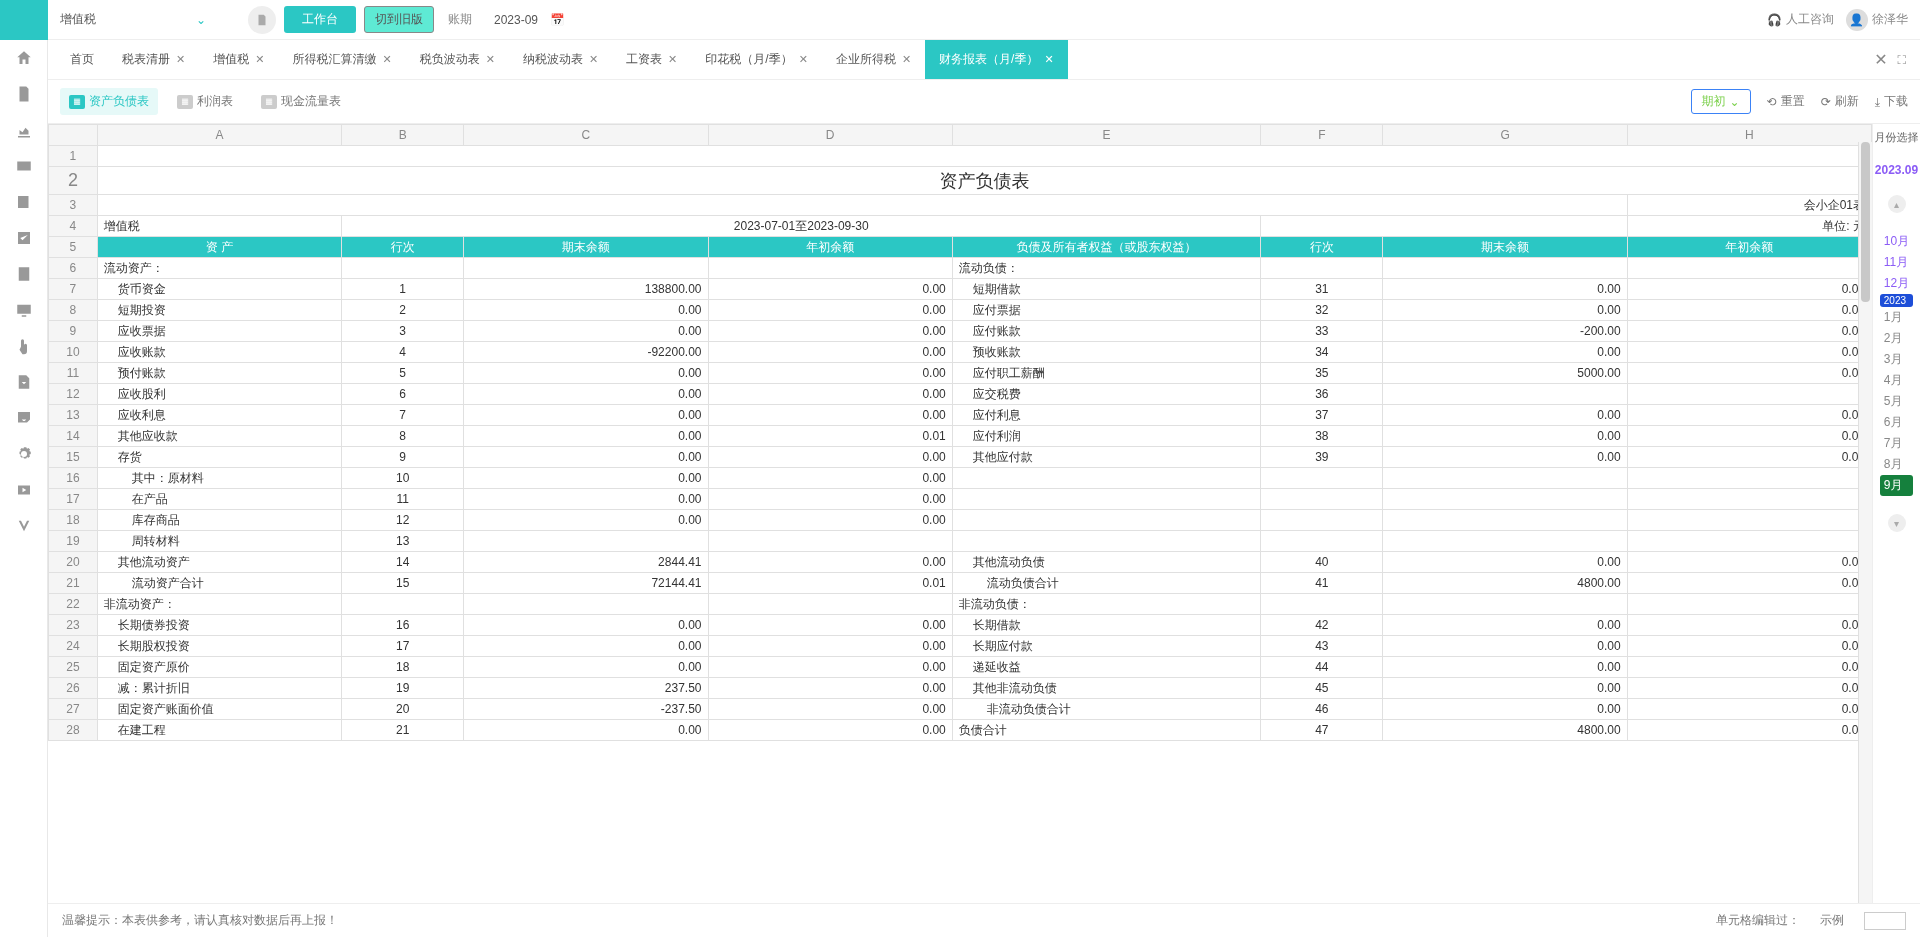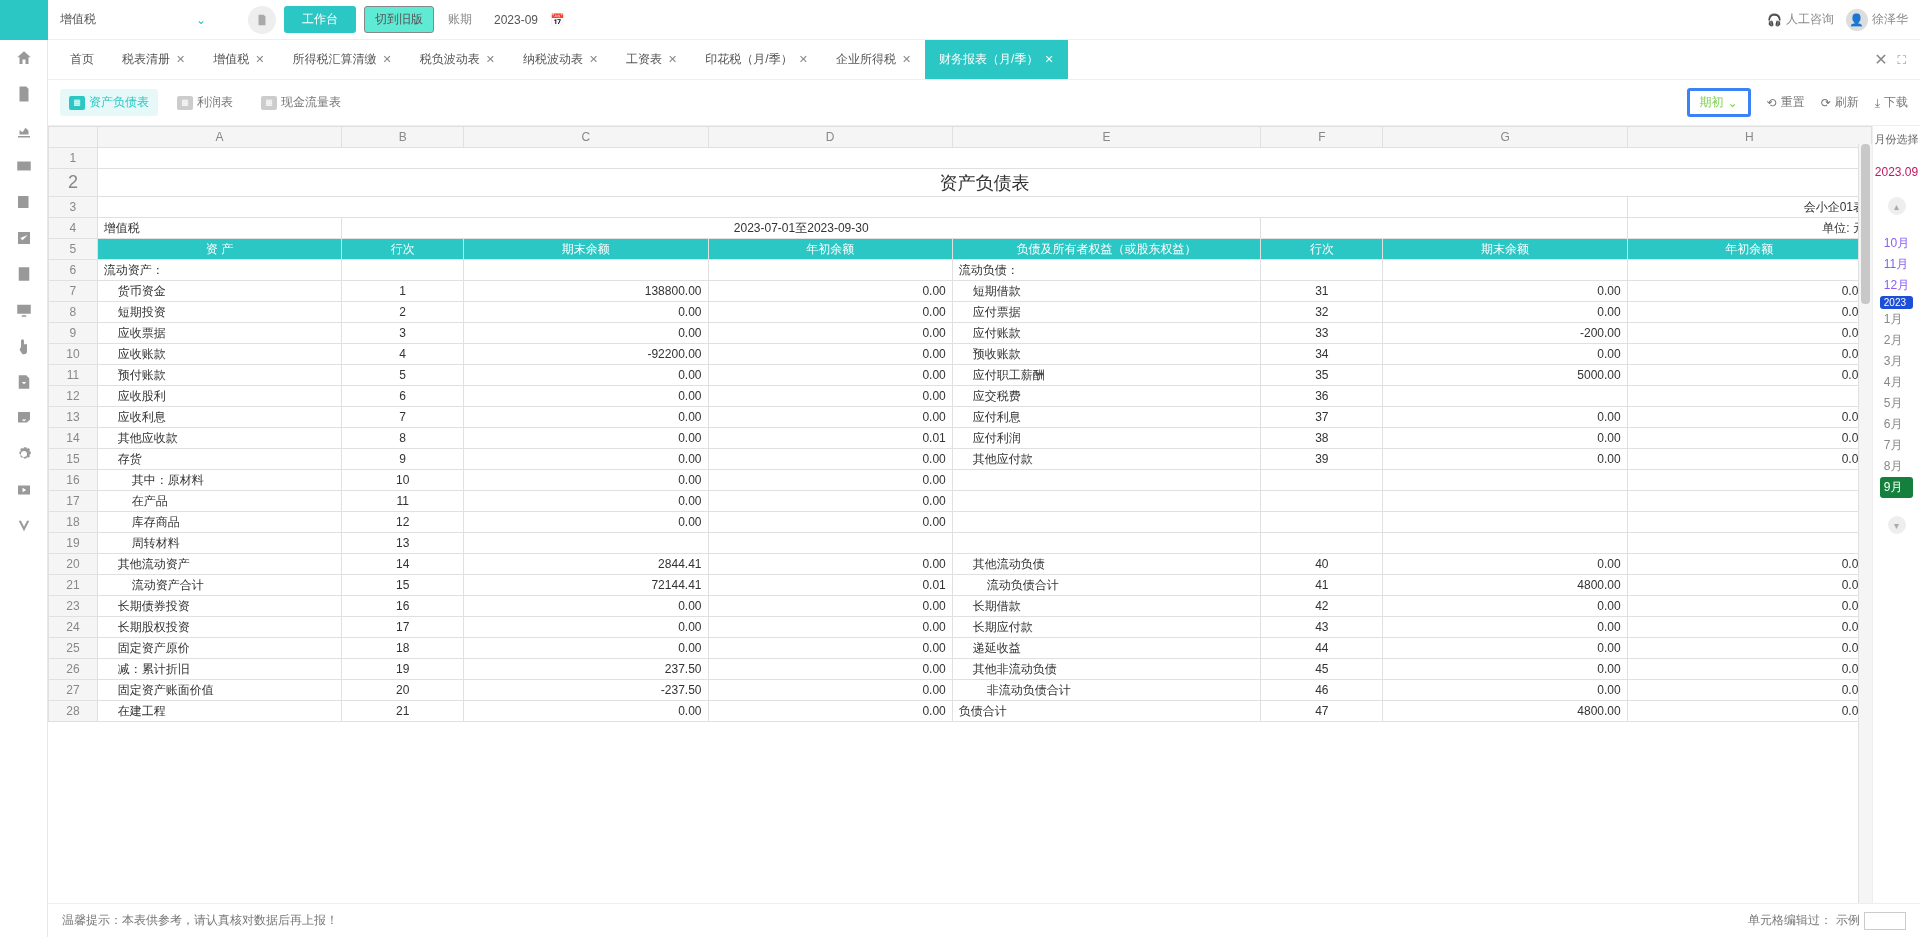--- a/index.html
+++ b/index.html
@@ -28,46 +28,46 @@
 .tab.active{background:#2bc7c4;color:#fff}
 .tab .close{color:#888;font-size:11px}
 .tab.active .close{color:#fff}
 .tabs-right{margin-left:auto;display:flex;align-items:center;gap:10px;color:#888;padding-right:6px}
 .subtabs{display:flex;align-items:center;padding:8px 12px;gap:10px;border-bottom:1px solid #eee}
 .subtab{display:flex;align-items:center;gap:4px;padding:4px 8px;color:#777;cursor:pointer;border:1px solid transparent;border-radius:3px}
 .subtab.active{color:#2bc7c4;background:#e6f9f8}
 .subtab .badge{width:16px;height:14px;background:#2bc7c4;border-radius:2px;display:inline-flex;align-items:center;justify-content:center;color:#fff;font-size:8px}
 .subtab.inactive .badge{background:#ccc}
 .subtabs-right{margin-left:auto;display:flex;align-items:center;gap:16px}
-.btn-period{border:3px solid #3b82f6;color:#7bd04b;padding:3px 10px;border-radius:3px;display:flex;align-items:center;gap:4px}
+.btn-period{border:1px solid #3b82f6;color:#7bd04b;padding:3px 10px;border-radius:3px;display:flex;align-items:center;gap:4px}
 .action{display:flex;align-items:center;gap:4px;color:#777;cursor:pointer}
 .content{flex:1;display:flex;min-height:0;position:relative}
 .sheet-wrap{flex:1;overflow:auto;position:relative}
 .sheet{border-collapse:collapse;width:100%;table-layout:fixed}
 .col-row{width:38px}
 .col-a{width:190px}.col-b{width:95px}.col-c{width:190px}.col-d{width:190px}.col-e{width:240px}.col-f{width:95px}.col-g{width:190px}.col-h{width:190px}
 .sheet th,.sheet td{border:1px solid #e0e0e0;height:21px;padding:0 6px;font-weight:normal;font-size:12px;overflow:hidden;white-space:nowrap;text-overflow:ellipsis}
 .sheet thead th{background:#f5f5f5;color:#888;text-align:center}
 .sheet .rownum{background:#f5f5f5;color:#888;text-align:center}
 .corner{background:#f0f0f0}
 .title-row td{font-size:18px;text-align:center;height:28px;color:#333}
 .hdr td{background:#2bc7c4;color:#fff;text-align:center}
 .ta-l{text-align:left}.ta-r{text-align:right}.ta-c{text-align:center}
 .indent1{padding-left:20px!important}
 .indent2{padding-left:34px!important}
 .month-panel{width:48px;border-left:1px solid #eee;padding:6px 0;display:flex;flex-direction:column;align-items:center;gap:18px;font-size:12px;color:#888}
 .month-panel .ttl{font-size:11px;color:#666}
-.month-panel .cur{color:#be185d;font-weight:normal}
+.month-panel .cur{color:#8b5cf6;font-weight:bold}
 .month-panel .m{padding:2px 4px;cursor:pointer;border-radius:3px}
 .month-panel .m.dim{color:#8b5cf6}
 .month-panel .m.year{background:#1d4ed8;color:#fff;font-size:10px;padding:1px 4px}
 .month-panel .m.sel{background:#15803d;color:#fff}
 .month-panel .arrow{width:18px;height:18px;border-radius:50%;background:#eee;display:flex;align-items:center;justify-content:center;color:#aaa;font-size:10px}
 .footer{height:34px;border-top:1px solid #eee;display:flex;align-items:center;padding:0 14px;gap:10px;color:#777;font-size:12px}
-.footer .right{margin-left:auto;display:flex;align-items:center;gap:4px}
+.footer .right{margin-left:auto;display:flex;align-items:center;gap:20px}
 .footer input{width:42px;height:18px;border:1px solid #ccc}
 .scroll-stub{position:absolute;right:0;top:18px;bottom:0;width:14px;background:#f5f5f5;border-left:1px solid #e0e0e0}
 .scroll-thumb{position:absolute;left:2px;right:2px;top:0;height:160px;background:#c8c8c8;border-radius:4px}
 svg{fill:currentColor}
 </style>
 </head>
 <body>
 
 <div class="app">
   <div class="sidebar">
@@ -486,20 +486,31 @@
                 <td class="ta-l indent2">流动资产合计</td>
                 <td class="ta-c">15</td>
                 <td class="ta-r">72144.41</td>
                 <td class="ta-r">0.01</td>
                 <td class="ta-l indent2">流动负债合计</td>
                 <td class="ta-c">41</td>
                 <td class="ta-r">4800.00</td>
                 <td class="ta-r">0.01</td>
               </tr>
               <tr>
+                <td class="rownum">22</td>
+                <td class="ta-l ">非流动资产：</td>
+                <td class="ta-c"></td>
+                <td class="ta-r"></td>
+                <td class="ta-r"></td>
+                <td class="ta-l ">非流动负债：</td>
+                <td class="ta-c"></td>
+                <td class="ta-r"></td>
+                <td class="ta-r"></td>
+              </tr>
+              <tr>
                 <td class="rownum">23</td>
                 <td class="ta-l indent1">长期债券投资</td>
                 <td class="ta-c">16</td>
                 <td class="ta-r">0.00</td>
                 <td class="ta-r">0.00</td>
                 <td class="ta-l indent1">长期借款</td>
                 <td class="ta-c">42</td>
                 <td class="ta-r">0.00</td>
                 <td class="ta-r">0.00</td>
               </tr>

